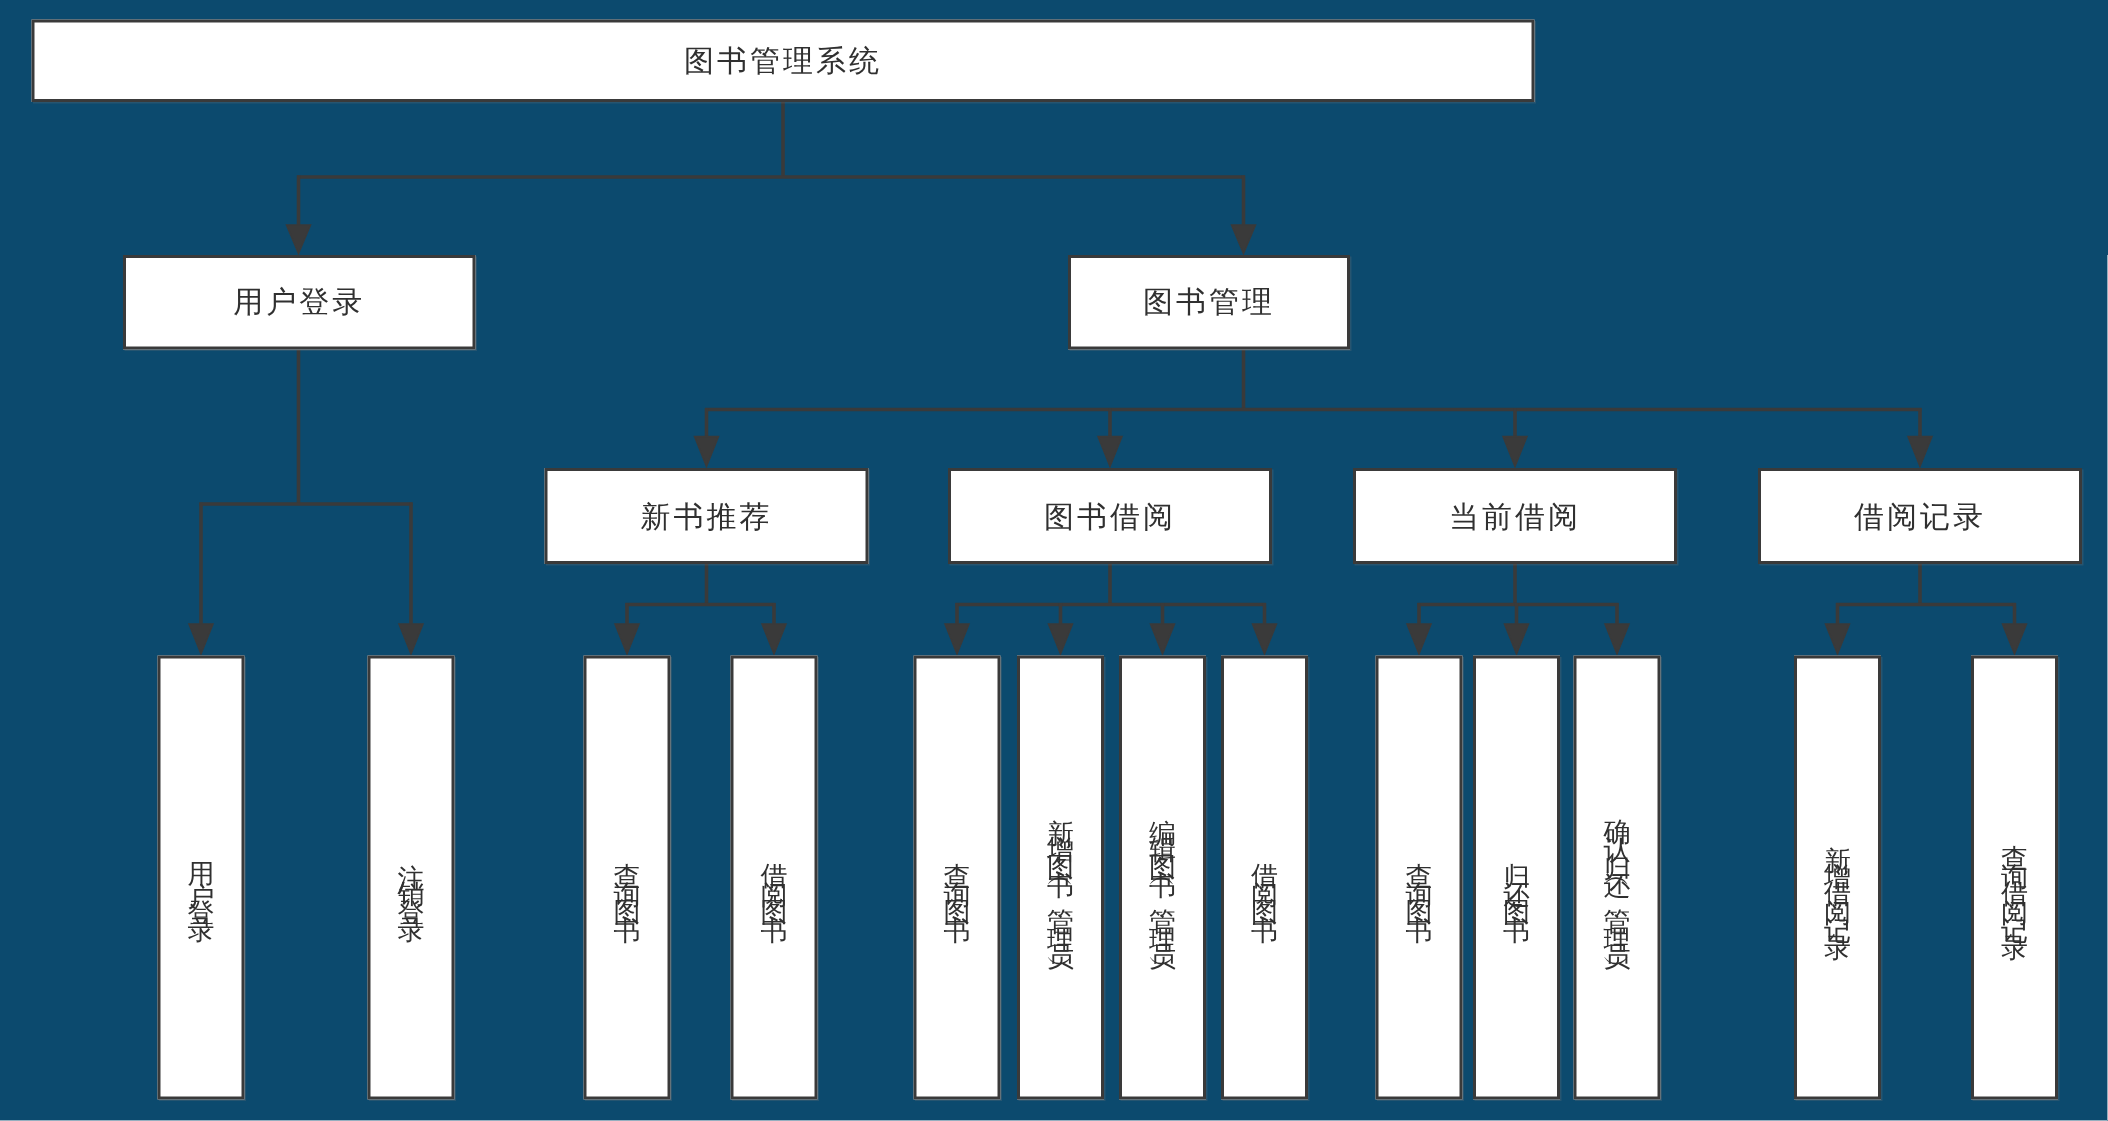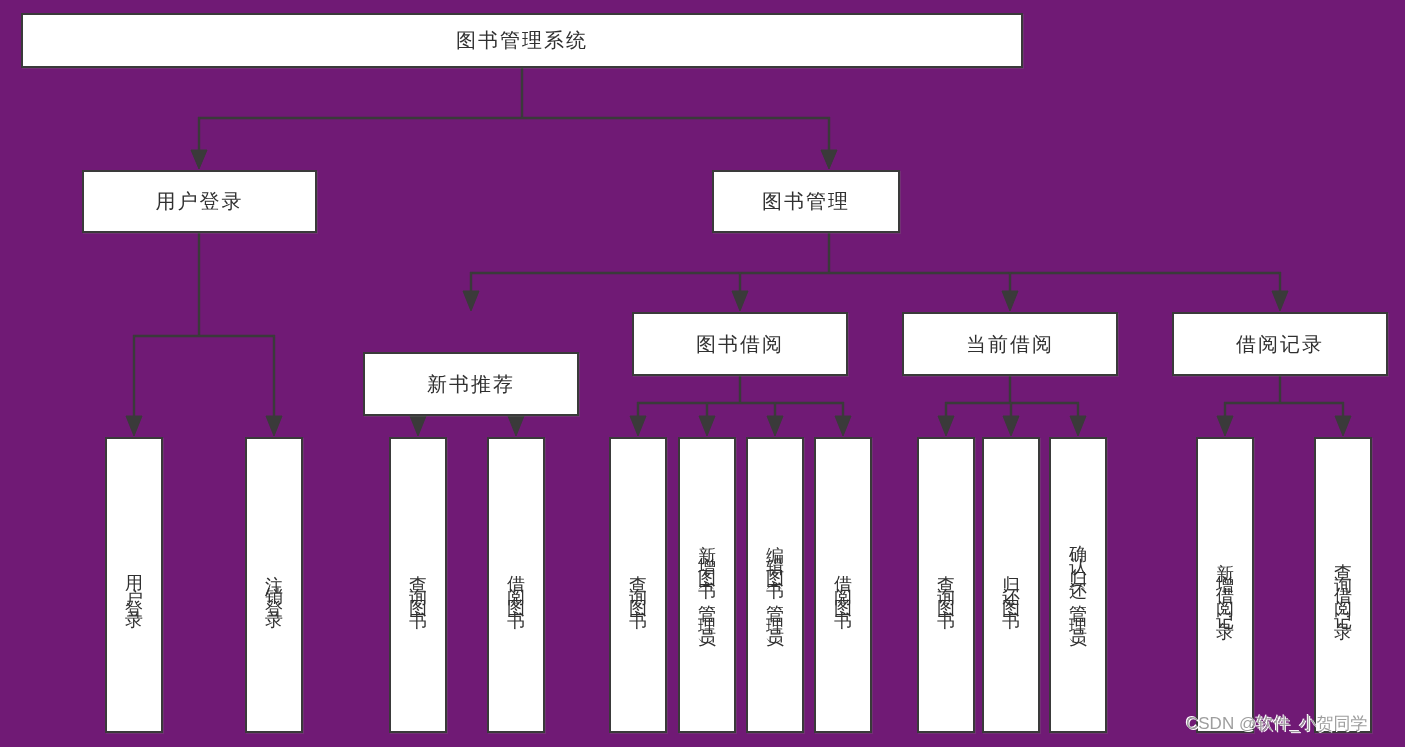--- a/index.html
+++ b/index.html
@@ -3,37 +3,37 @@
 <meta charset="utf-8">
 <style>
   :root{
     --line:#3a3a3a;
     --text:#303030;
     --wm:#9e9e9e;
   }
   html,body{margin:0;padding:0;background:#ffffff;}
   body{font-family:"Liberation Sans","DejaVu Sans",sans-serif;color:var(--text);}
   #stage{
-    position:relative;width:1405px;height:747px;background:#701a75;overflow:hidden;
+    position:relative;width:1405px;height:747px;background:#0c4a6e;overflow:hidden;
   }
   #connectors{position:absolute;left:0;top:0;width:1405px;height:747px;}
   #connectors line{stroke:var(--line);stroke-width:2.4;}
   #connectors polygon{fill:var(--line);stroke:var(--line);stroke-width:1;}
   .node{
     position:absolute;background:#ffffff;border:2px solid var(--line);
     display:flex;align-items:center;justify-content:center;
     box-shadow:1px 1px 0 rgba(120,120,120,0.25);
     box-sizing:border-box;
   }
   .hbox{font-size:20px;letter-spacing:2px;}
   .root{left:21px;top:13px;width:1002px;height:55px;}
   .lvl2-a{left:82px;top:170px;width:235px;height:63px;}
   .lvl2-b{left:712px;top:170px;width:188px;height:63px;}
   .lvl3{top:312px;width:216px;height:64px;}
-  .l3-1{left:363px;margin-top:40px;} .l3-2{left:632px;align-items:center;} .l3-3{left:902px;} .l3-4{left:1172px;}
+  .l3-1{left:363px;} .l3-2{left:632px;align-items:center;} .l3-3{left:902px;} .l3-4{left:1172px;}
   .leaf{top:437px;width:58px;height:296px;}
   .leaf span{
     writing-mode:vertical-rl;text-orientation:mixed;
     font-size:18px;letter-spacing:12px;line-height:1;
     white-space:nowrap;
   }
   .lf-1{left:105px;} .lf-2{left:245px;}
   .lf-3{left:389px;} .lf-4{left:487px;}
   .lf-5{left:609px;} .lf-6{left:678px;} .lf-7{left:746px;} .lf-8{left:814px;}
   .lf-9{left:917px;} .lf-10{left:982px;} .lf-11{left:1049px;}
@@ -172,15 +172,14 @@
     <span>确认归还（管理员）</span>
   </div>
 
   <div class="node leaf lf-12">
     <span>新增借阅记录</span>
   </div>
   <div class="node leaf lf-13">
     <span>查询借阅记录</span>
   </div>
 
-  <div class="watermark">CSDN @软件_小贺同学</div>
 
 </div>
 
 </body></html>

